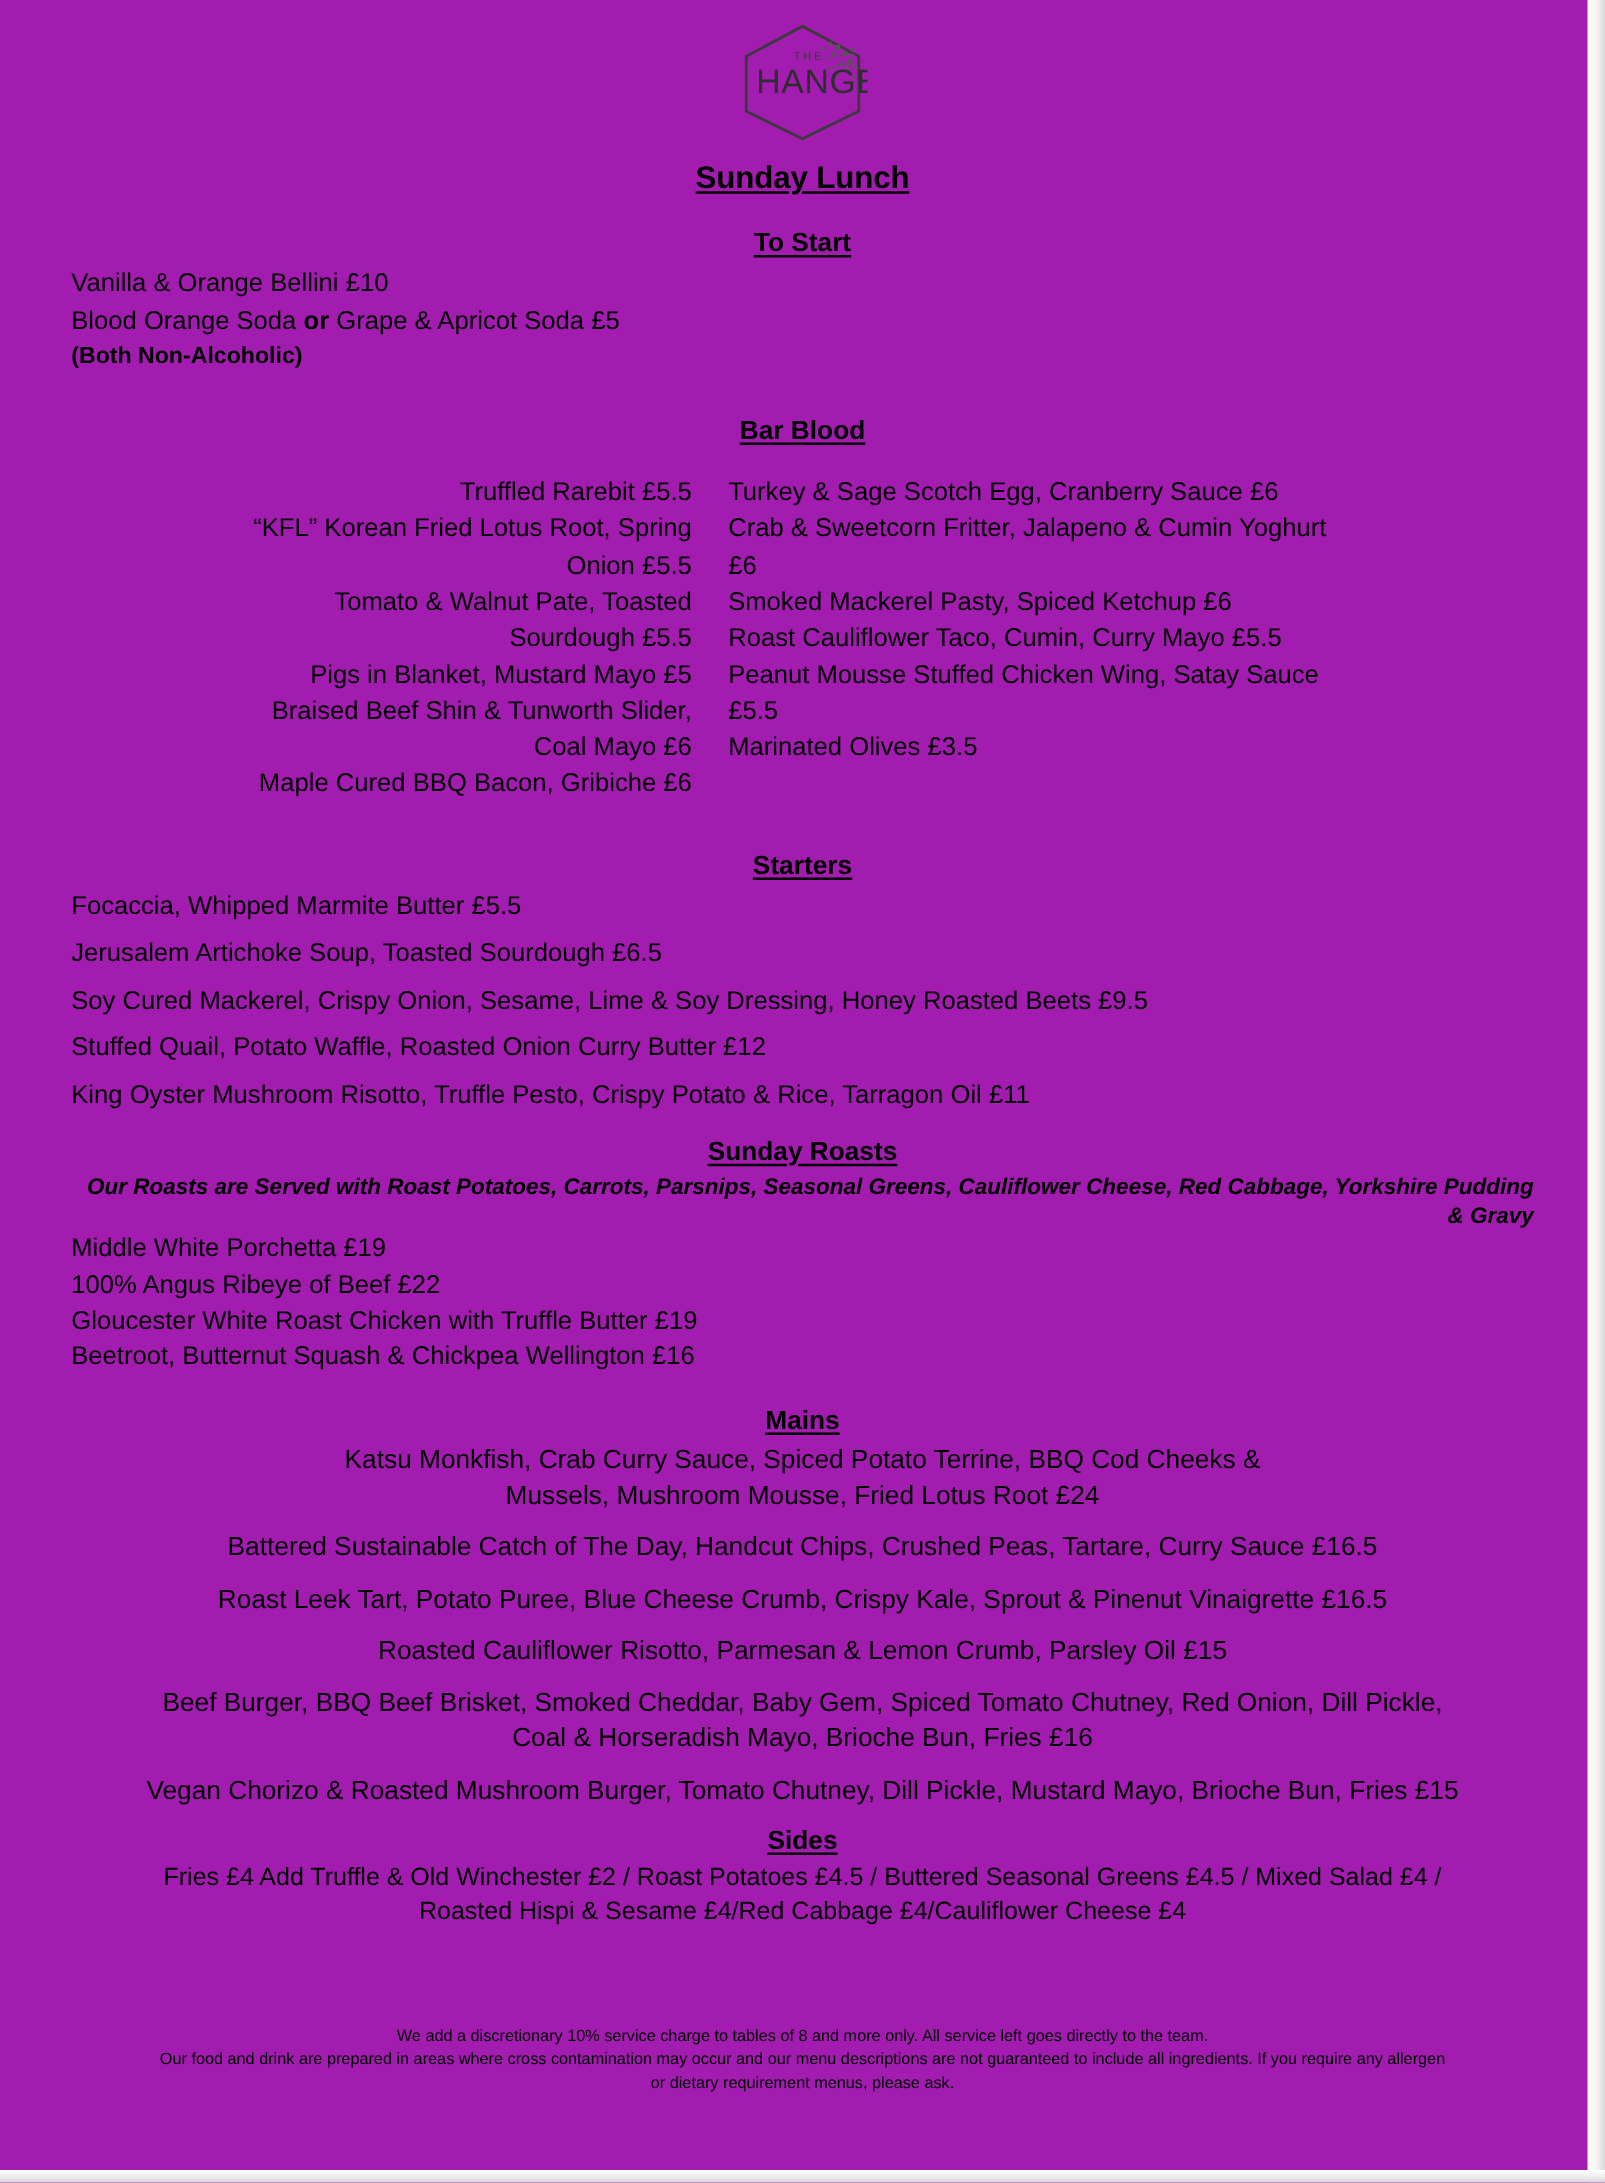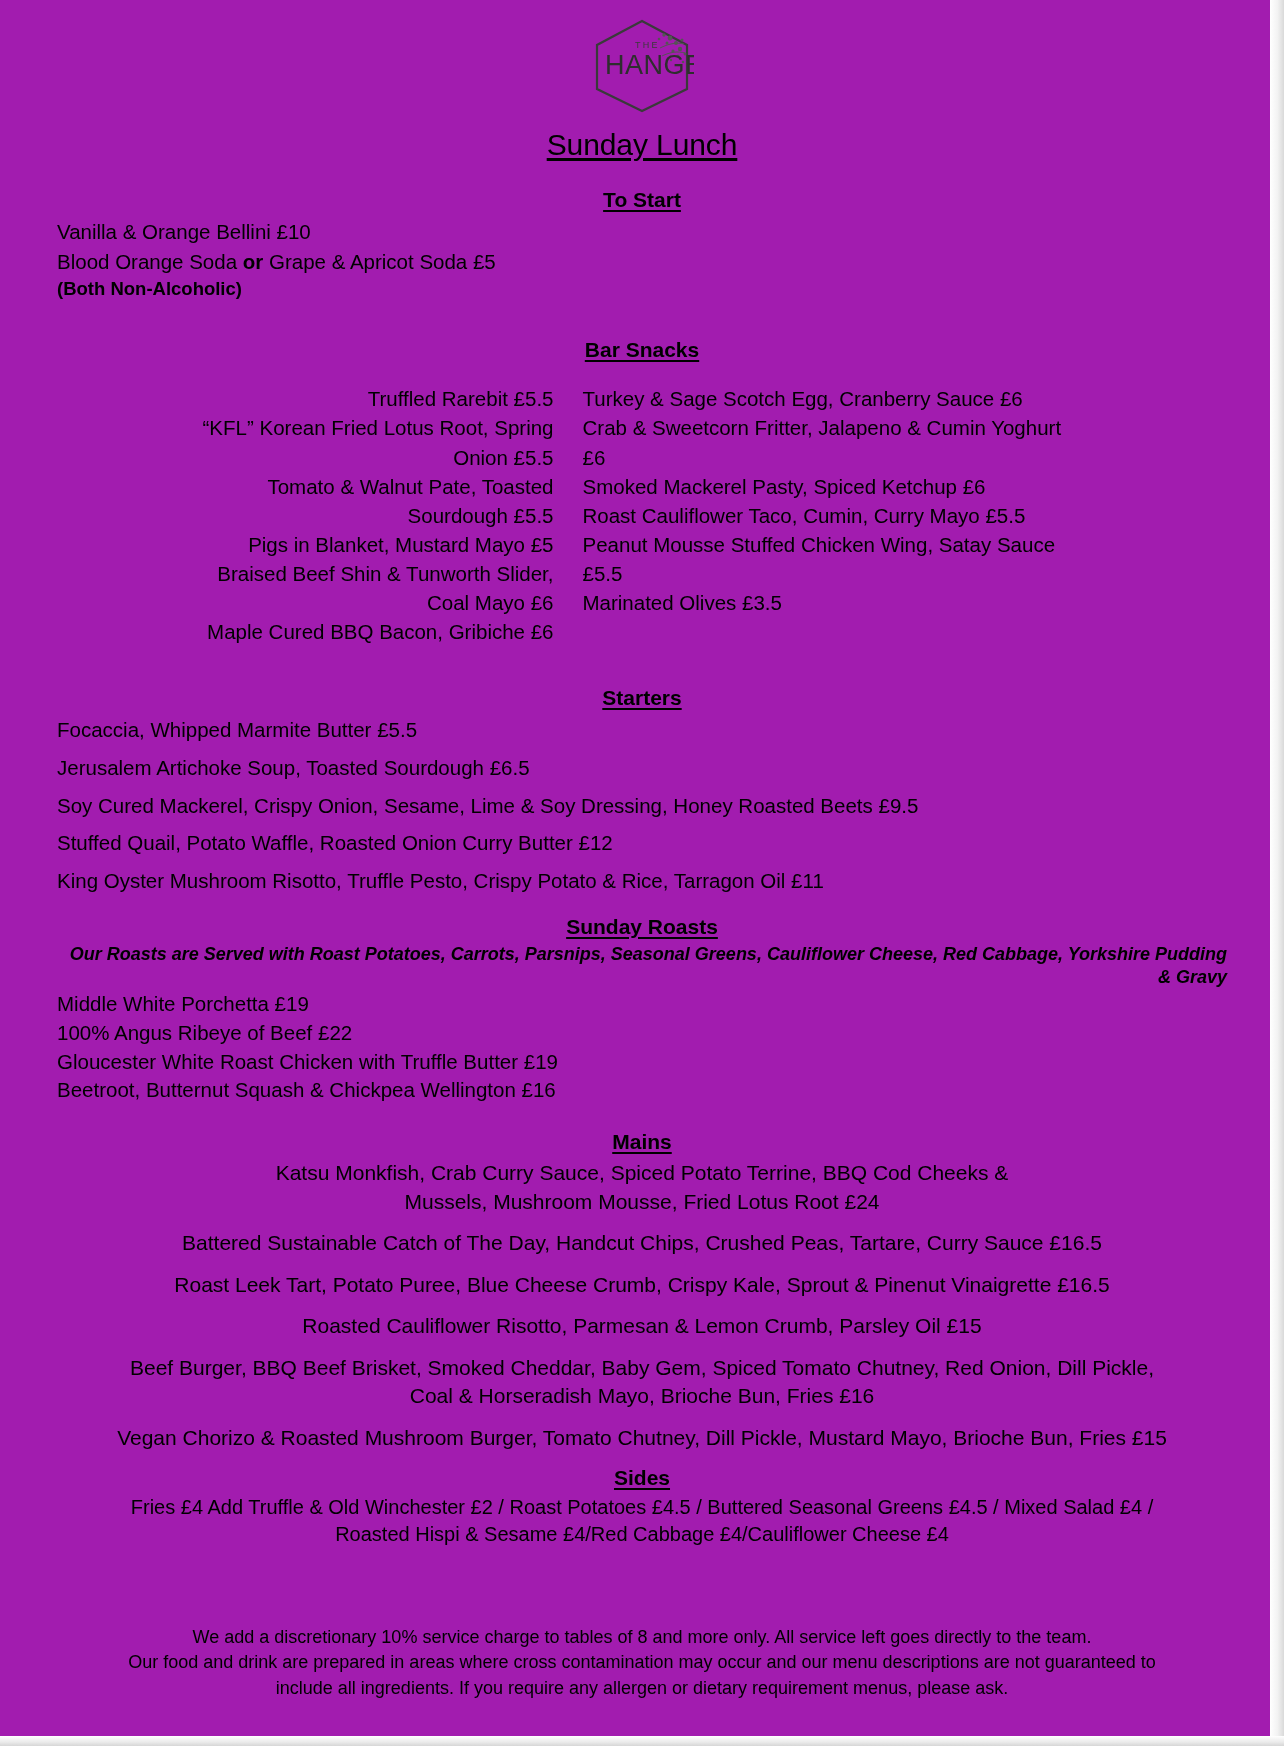--- a/index.html
+++ b/index.html
@@ -51,22 +51,22 @@
   .logo {
     width: 104px;
     height: 96px;
     position: relative;
   }
   .logo svg { display: block; }
 
   
   .title {
     text-align: center;
-    font-size: 30px;
-    font-weight: normal;
+    font-size: 25px;
+    font-weight: bold;
     text-decoration: underline;
     text-underline-offset: 3px;
     margin-top: 14px;
     letter-spacing: -0.1px;
   }
   .section-head {
     text-align: center;
     font-size: 21px;
     font-weight: bold;
     text-decoration: underline;
@@ -149,21 +149,21 @@
     margin-top: 4px;
     max-width: 1070px;
     margin-left: auto;
     margin-right: auto;
   }
 
   
   .footer {
     margin-top: 76px;
     text-align: center;
-    font-size: 18px;
+    font-size: 13px;
     line-height: 1.42;
     max-width: 1030px;
     margin-left: auto;
     margin-right: auto;
   }
   .footer p { margin: 0; }
 </style>
 </head>
 <body>
 
@@ -203,21 +203,21 @@
 
     <div class="title">Sunday Lunch</div>
 
     <div class="section-head" id="to-start-head">To Start</div>
     <div id="to-start-list">
       <div class="line">Vanilla &amp; Orange Bellini £10</div>
       <div class="line"><span>Blood Orange Soda </span><b>or</b><span> Grape &amp; Apricot Soda £5</span></div>
       <div class="line bold" id="to-start-note">(Both Non-Alcoholic)</div>
     </div>
 
-    <div class="section-head" id="bar-snacks-head">Bar Snacks</div>
+    <div class="section-head" id="bar-snacks-head">Bar Blood</div>
     <div class="snacks-grid">
       <div class="snacks-col left">
         <div>Truffled Rarebit £5.5</div>
         <div>“KFL” Korean Fried Lotus Root, Spring Onion £5.5</div>
         <div>Tomato &amp; Walnut Pate, Toasted Sourdough £5.5</div>
         <div>Pigs in Blanket, Mustard Mayo £5</div>
         <div>Braised Beef Shin &amp; Tunworth Slider, Coal Mayo £6</div>
         <div>Maple Cured BBQ Bacon, Gribiche £6</div>
       </div>
       <div class="snacks-col right">

